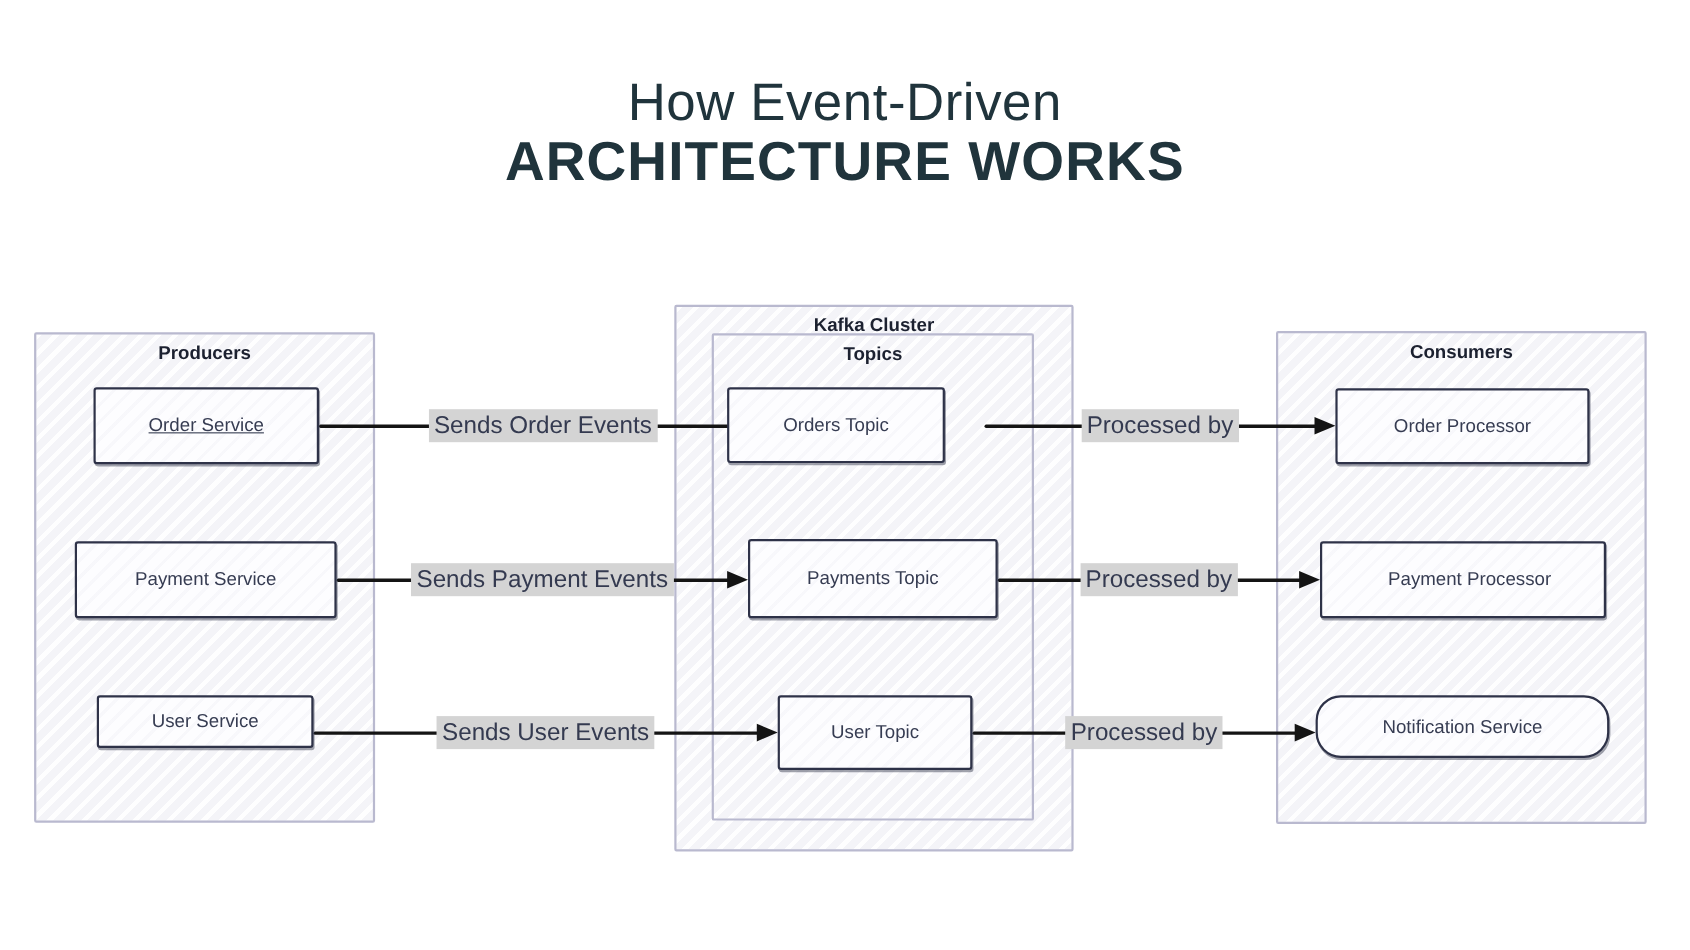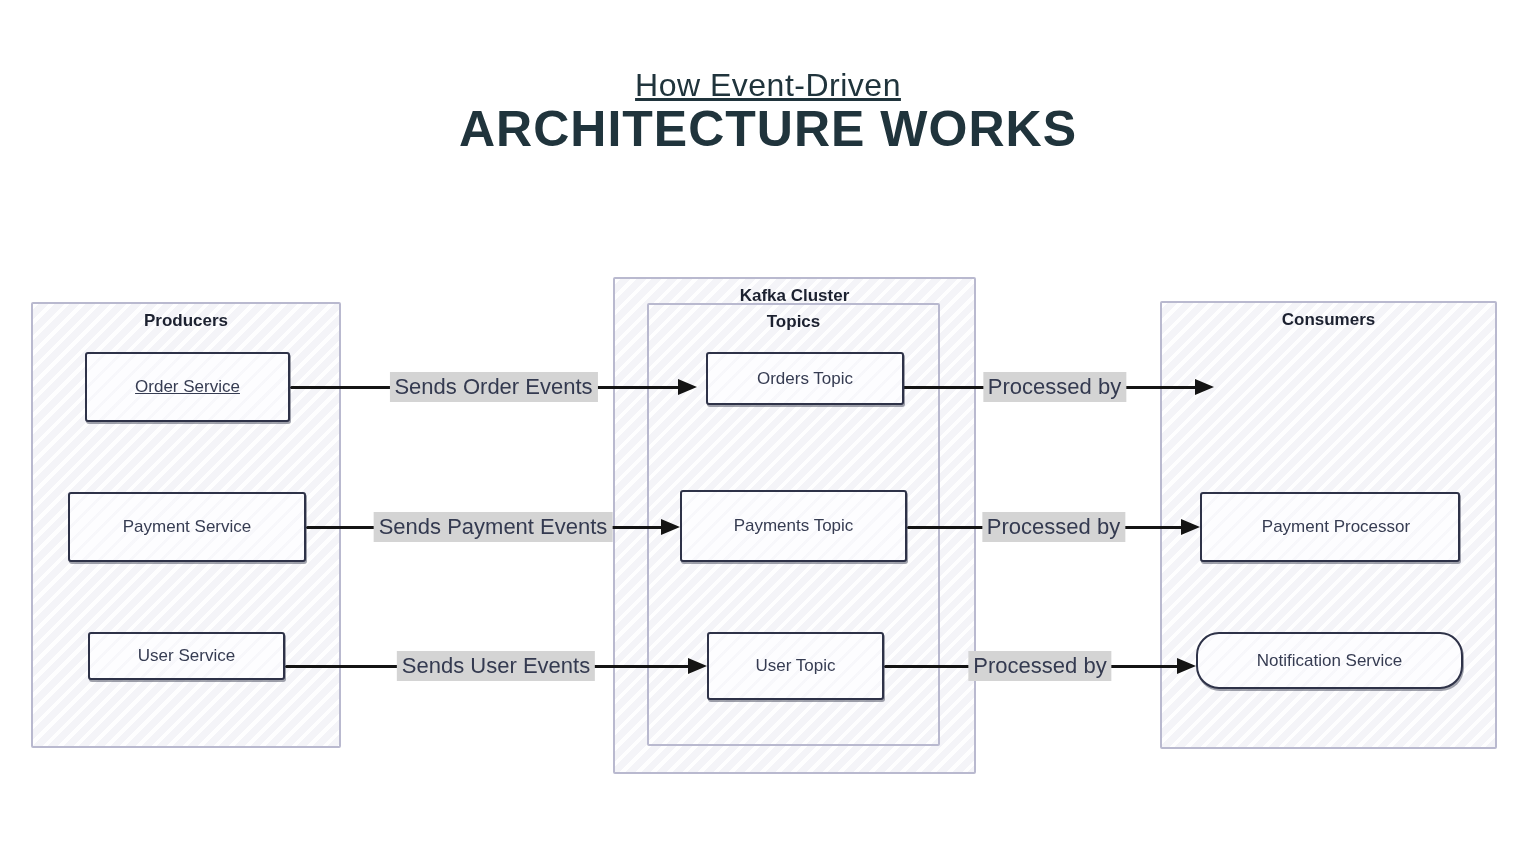--- a/index.html
+++ b/index.html
@@ -14,25 +14,24 @@
 
   
   .title-wrap {
     position: absolute;
     left: 0; top: 68px;
     width: 100%;
     text-align: center;
     color: #20343c;
   }
   .title-line1 {
-    font-size: 32px;
+    font-size: 48px;
     font-weight: 400;
     line-height: 1.1;
     letter-spacing: 0.5px;
-    text-decoration: underline;
   }
   .title-line2 {
     font-size: 50px;
     font-weight: 700;
     line-height: 1.05;
     letter-spacing: 1px;
   }
 
   
   .group {
@@ -180,20 +179,21 @@
   <div class="edge" style="left:884px; top:646px; width:312px;">
     <div class="edge-line"></div>
     <div class="edge-head"></div>
     <div class="edge-label">Processed by</div>
   </div>
 
   <div class="node" style="left:85px; top:352px; width:205px; height:70px;text-decoration:underline;">Order Service</div>
   <div class="node" style="left:68px; top:492px; width:238px; height:70px;">Payment Service</div>
   <div class="node" style="left:88px; top:632px; width:197px; height:48px;">User Service</div>
 
-  <div class="node" style="left:706px; top:352px; width:198px; height:53px;">Orders Topic</div>
+  <div class="node" style="left:661px; top:352px; width:198px; height:69px;">Orders Topic</div>
   <div class="node" style="left:680px; top:490px; width:227px; height:72px;">Payments Topic</div>
   <div class="node" style="left:707px; top:632px; width:177px; height:68px;">User Topic</div>
 
+  <div class="node" style="left:1214px; top:353px; width:231px; height:69px;">Order Processor</div>
   <div class="node" style="left:1200px; top:492px; width:260px; height:70px;padding-left:12px;">Payment Processor</div>
   <div class="node" style="left:1196px; top:632px; width:267px; height:57px;border-radius:23px;">Notification Service</div>
 
 </div>
 
 </body></html>

